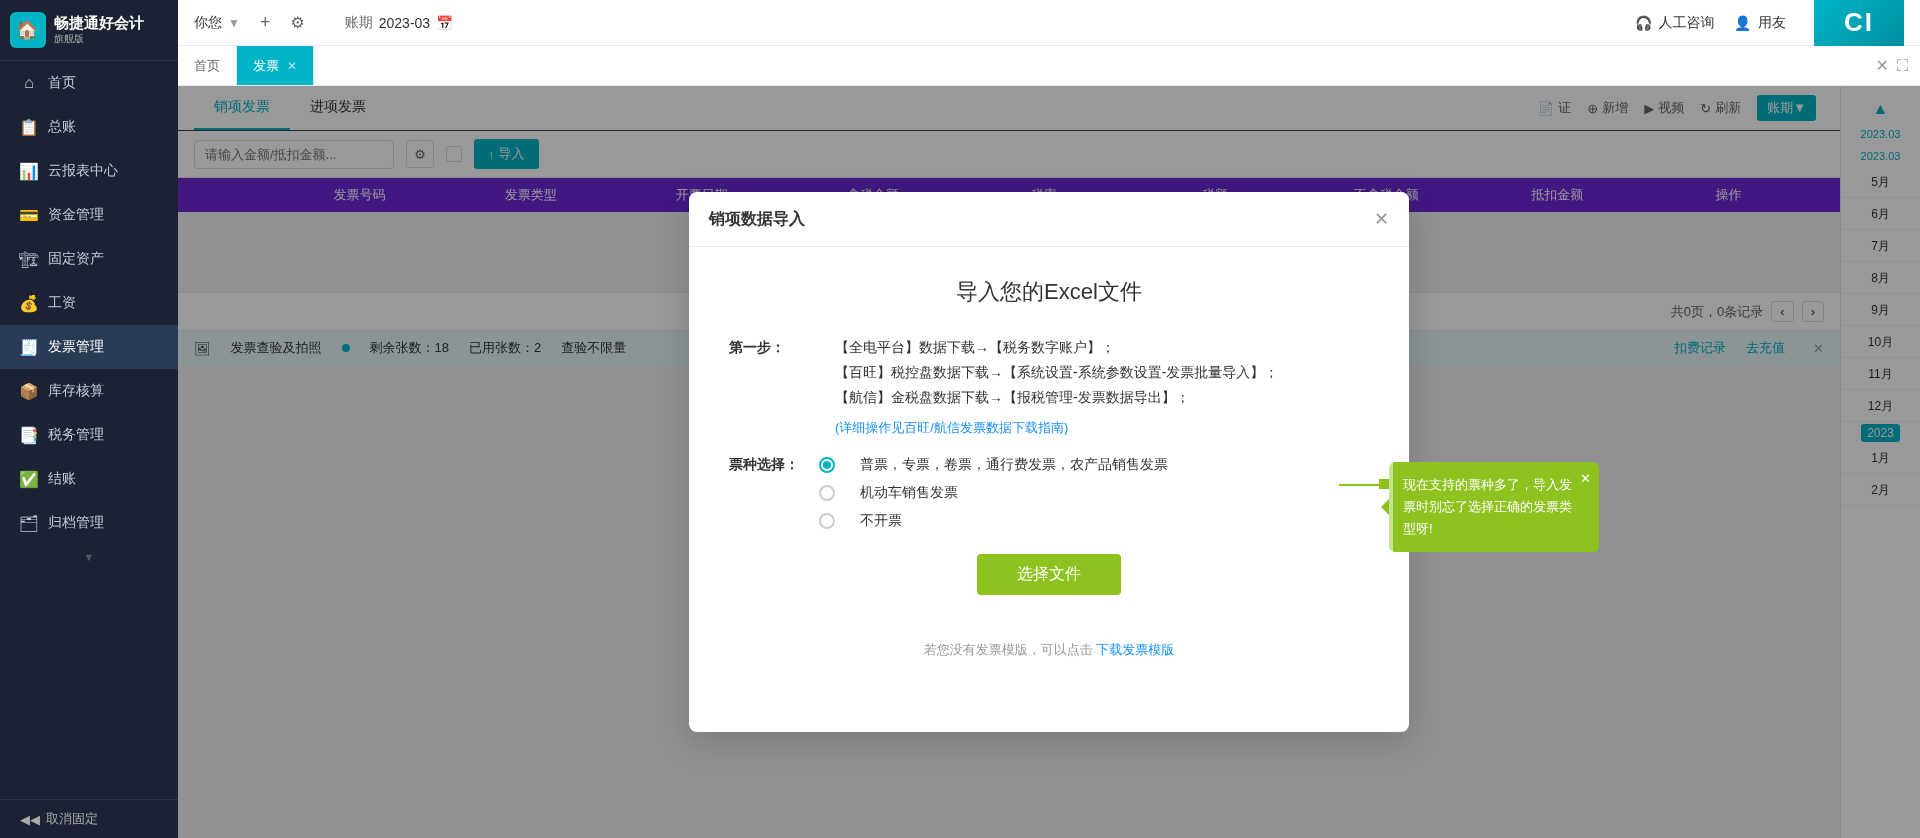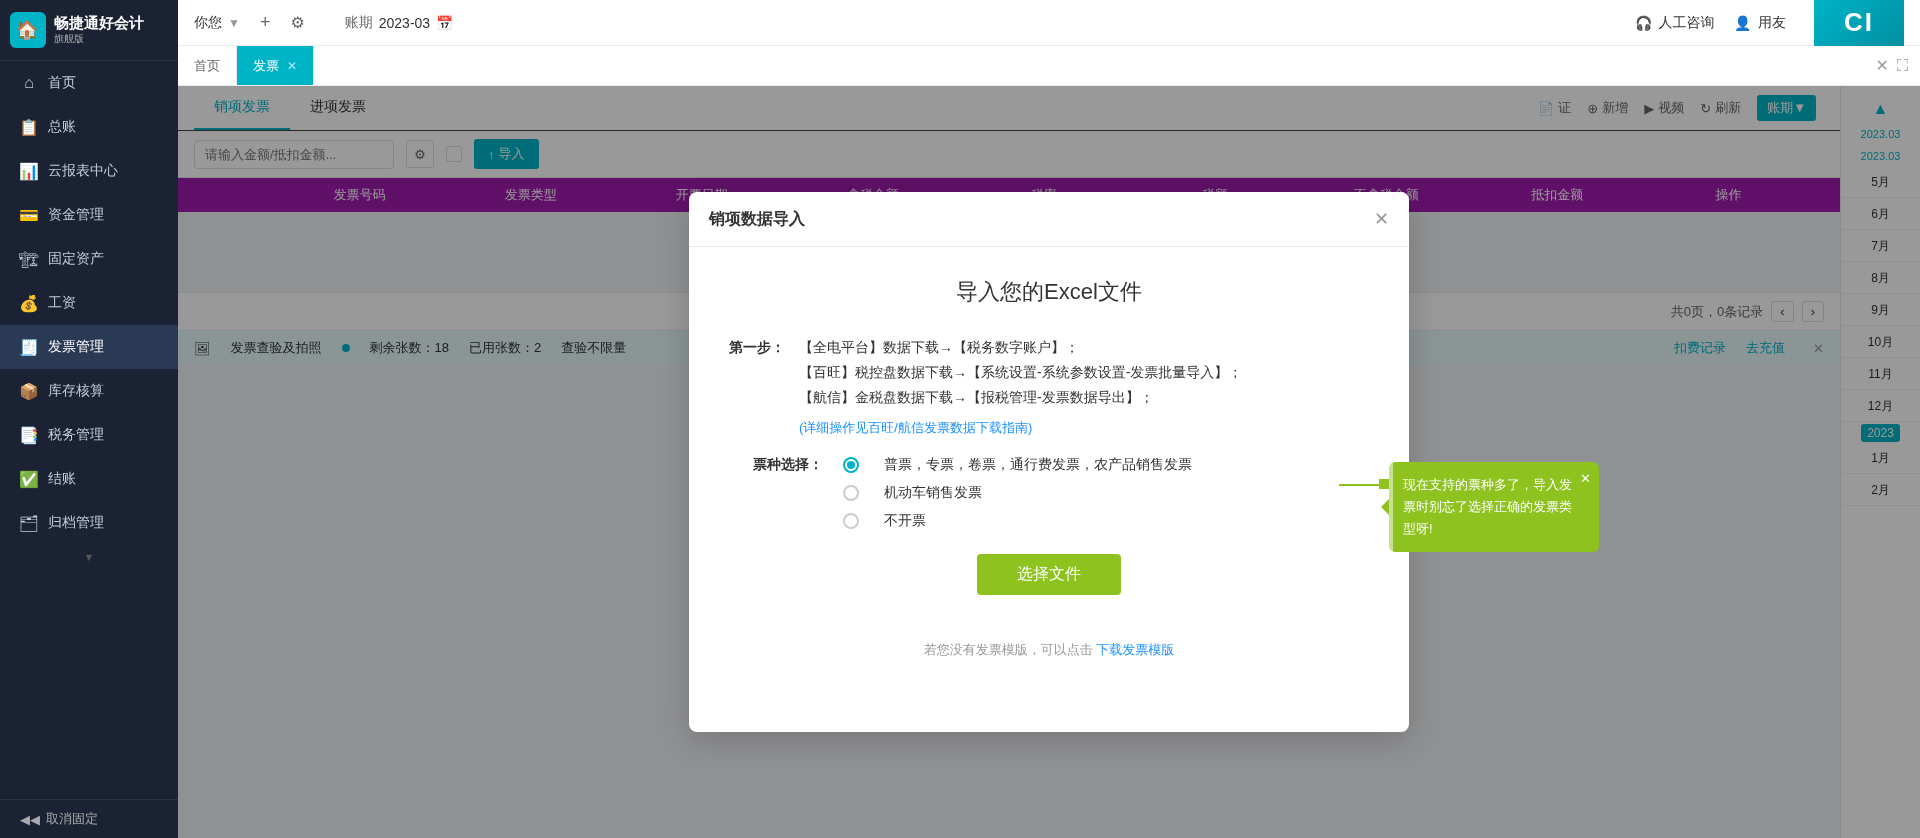--- a/index.html
+++ b/index.html
@@ -50,21 +50,21 @@
     .invoice-page { flex: 1; background: #f0f2f5; display: flex; flex-direction: column; overflow: hidden; }
 
     
     .sub-tabs { display: flex; align-items: center; background: #fff; padding: 0 16px; border-bottom: 1px solid #404040; flex-shrink: 0; }
     .sub-tab { padding: 12px 20px; cursor: pointer; color: #333; font-size: 14px; border-bottom: 2px solid transparent; }
     .sub-tab.active { color: #00b4c8; border-bottom: 2px solid #00b4c8; }
 
     
     .invoice-toolbar { display: flex; align-items: center; padding: 8px 16px; background: #fff; gap: 12px; border-bottom: 1px solid #e8eaed; flex-shrink: 0; }
     .search-input { border: 1px solid #ddd; border-radius: 4px; padding: 6px 10px; font-size: 13px; width: 200px; color: #0369a1; }
-    .table-header { display: flex; background: #a21caf; color: #fff; padding: 8px 26px; font-size: 13px; }
+    .table-header { display: flex; background: #6d28d9; color: #fff; padding: 8px 26px; font-size: 13px; }
     .table-col { flex: 1; text-align: center; }
 
     
     .right-panel { width: 80px; background: #fff; border-left: 1px solid #e8eaed; display: flex; flex-direction: column; align-items: center; padding-top: 10px; gap: 2px; flex-shrink: 0; }
     .month-item { width: 100%; text-align: center; padding: 6px 4px; font-size: 12px; color: #333; cursor: pointer; border-bottom: 1px solid #f0f2f5; }
     .scroll-up { color: #00b4c8; font-size: 16px; cursor: pointer; padding: 4px; }
 
     
     .bottom-bar { background: #e8f8fb; padding: 8px 16px; display: flex; align-items: center; gap: 20px; font-size: 13px; color: #333; flex-shrink: 0; border-top: 1px solid #d0eef4; }
     .bottom-bar a { color: #00b4c8; cursor: pointer; text-decoration: none; }
@@ -74,25 +74,25 @@
     .page-btn { padding: 2px 8px; border: 1px solid #ddd; border-radius: 3px; cursor: pointer; background: #fff; color: #333; }
 
     
     .modal-overlay { position: absolute; top: 0; left: 0; right: 0; bottom: 0; background: rgba(0,0,0,0.4); display: flex; align-items: center; justify-content: center; z-index: 100; }
     .modal { background: #fff; border-radius: 8px; width: 720px; min-height: 540px; box-shadow: 0 8px 32px rgba(0,0,0,0.18); position: relative; overflow: visible; }
     .modal-header { padding: 16px 20px; border-bottom: 1px solid #e8eaed; display: flex; align-items: center; justify-content: space-between; }
     .modal-title { font-size: 16px; color: #333; font-weight: bold; }
     .modal-close { color: #999; cursor: pointer; font-size: 18px; }
     .modal-body { padding: 30px 40px; }
     .modal-main-title { text-align: center; font-size: 22px; color: #333; margin-bottom: 28px; font-weight: normal; }
-    .step-row { display: flex; margin-bottom: 16px; font-size: 14px; color: #333; line-height: 1.8; }
+    .step-row { display: flex; margin-bottom: 16px; font-size: 14px; color: #333; line-height: 1.8; gap: 36px; }
     .step-label { font-weight: bold; white-space: nowrap; margin-right: 10px; min-width: 60px; }
     .step-content { flex: 1; }
     .step-content a { color: #1890ff; text-decoration: none; }
-    .ticket-select-row { display: flex; align-items: flex-start; margin-bottom: 16px; font-size: 14px; color: #333; margin-left: 24px; }
+    .ticket-select-row { display: flex; align-items: flex-start; margin-bottom: 16px; font-size: 14px; color: #333; }
     .ticket-select-label { font-weight: bold; white-space: nowrap; margin-right: 10px; min-width: 80px; }
     .radio-group { display: flex; flex-direction: column; gap: 10px; }
     .radio-option { display: flex; align-items: center; gap: 25px; cursor: pointer; }
     .radio-circle { width: 16px; height: 16px; border-radius: 50%; border: 2px solid #ccc; display: flex; align-items: center; justify-content: center; flex-shrink: 0; }
     .radio-circle.checked { border-color: #00b4c8; }
     .radio-dot { width: 8px; height: 8px; border-radius: 50%; background: #00b4c8; }
     .select-file-btn { display: block; margin: 24px auto 0; padding: 10px 40px; background: #8dc21f; color: #fff; border: none; border-radius: 4px; font-size: 16px; cursor: pointer; }
     .modal-footer { text-align: center; padding: 16px 40px; font-size: 13px; color: #999; }
     .modal-footer a { color: #1890ff; text-decoration: none; }
 

